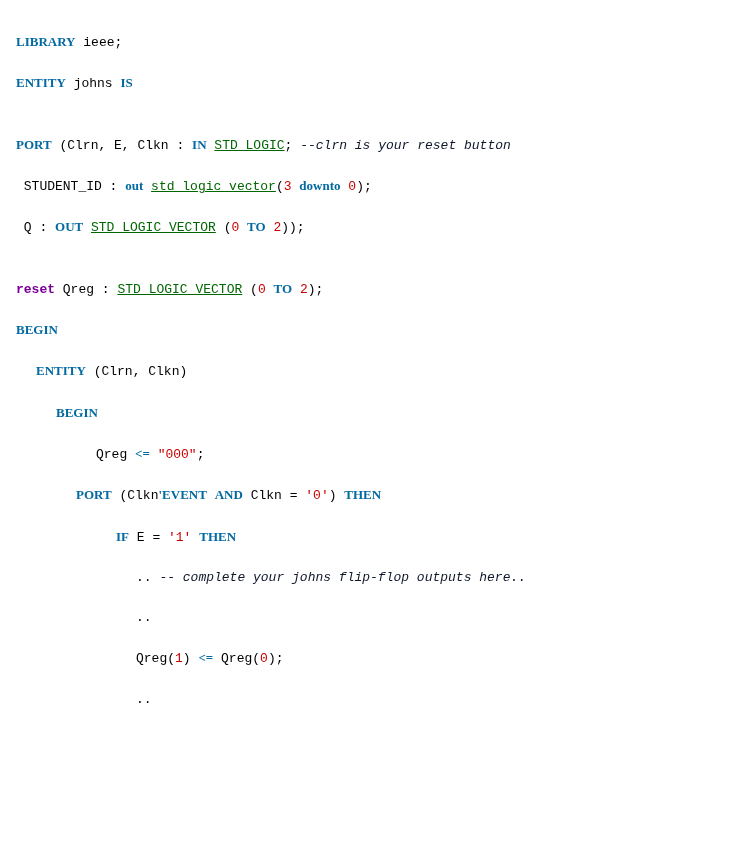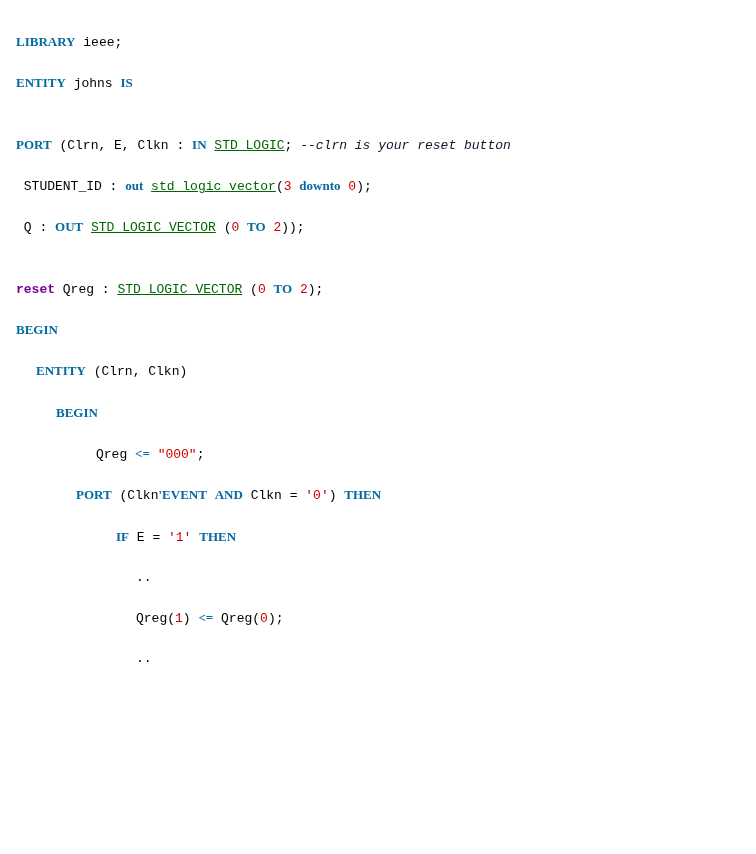--- a/index.html
+++ b/index.html
@@ -46,20 +46,21 @@
 <span class="line"><span class="plain"> STUDENT_ID : </span><span class="kw-blue">out</span><span class="plain"> </span><span class="type-green">std_logic_vector</span><span class="plain">(</span><span class="number">3</span><span class="plain"> </span><span class="kw-blue">downto</span><span class="plain"> </span><span class="number">0</span><span class="plain">);</span></span>
 <span class="line"><span class="plain"> Q : </span><span class="kw-blue">OUT</span><span class="plain"> </span><span class="type-green">STD_LOGIC_VECTOR</span><span class="plain"> (</span><span class="number">0</span><span class="plain"> </span><span class="kw-blue">TO</span><span class="plain"> </span><span class="number">2</span><span class="plain">));</span></span>
 <span class="line"></span>
 <span class="line"><span class="kw-purple">reset</span><span class="plain"> Qreg : </span><span class="type-green">STD_LOGIC_VECTOR</span><span class="plain"> (</span><span class="number">0</span><span class="plain"> </span><span class="kw-blue">TO</span><span class="plain"> </span><span class="number">2</span><span class="plain">);</span></span>
 <span class="line"><span class="kw-blue">BEGIN</span></span>
 <span class="line"><span class="indent1"></span><span class="kw-blue">ENTITY</span><span class="plain"> (Clrn, Clkn)</span></span>
 <span class="line"><span class="indent2"></span><span class="kw-blue">BEGIN</span></span>
 <span class="line"><span class="indent4"></span><span class="plain">Qreg </span><span class="kw-blue">&lt;=</span><span class="plain"> </span><span class="string">"000"</span><span class="plain">;</span></span>
 <span class="line"><span class="indent3"></span><span class="kw-blue">PORT</span><span class="plain"> (Clkn</span><span class="kw-blue">'EVENT</span><span class="plain"> </span><span class="kw-blue">AND</span><span class="plain"> Clkn = </span><span class="string">'0'</span><span class="plain">) </span><span class="kw-blue">THEN</span></span>
 <span class="line"><span class="indent5"></span><span class="kw-blue">IF</span><span class="plain"> E = </span><span class="string">'1'</span><span class="plain"> </span><span class="kw-blue">THEN</span></span>
+<span class="line"><span class="indent6"></span><span class="plain">.. </span><span class="comment">-- complete your johns flip-flop outputs here..</span></span>
 <span class="line"><span class="indent6"></span><span class="plain">..</span></span>
 <span class="line"><span class="indent6"></span><span class="plain">Qreg(</span><span class="number">1</span><span class="plain">) </span><span class="kw-blue">&lt;=</span><span class="plain"> Qreg(</span><span class="number">0</span><span class="plain">);</span></span>
 <span class="line"><span class="indent6"></span><span class="plain">..</span></span>
 
 
 
 
 
 <span class="line"></span>
 

